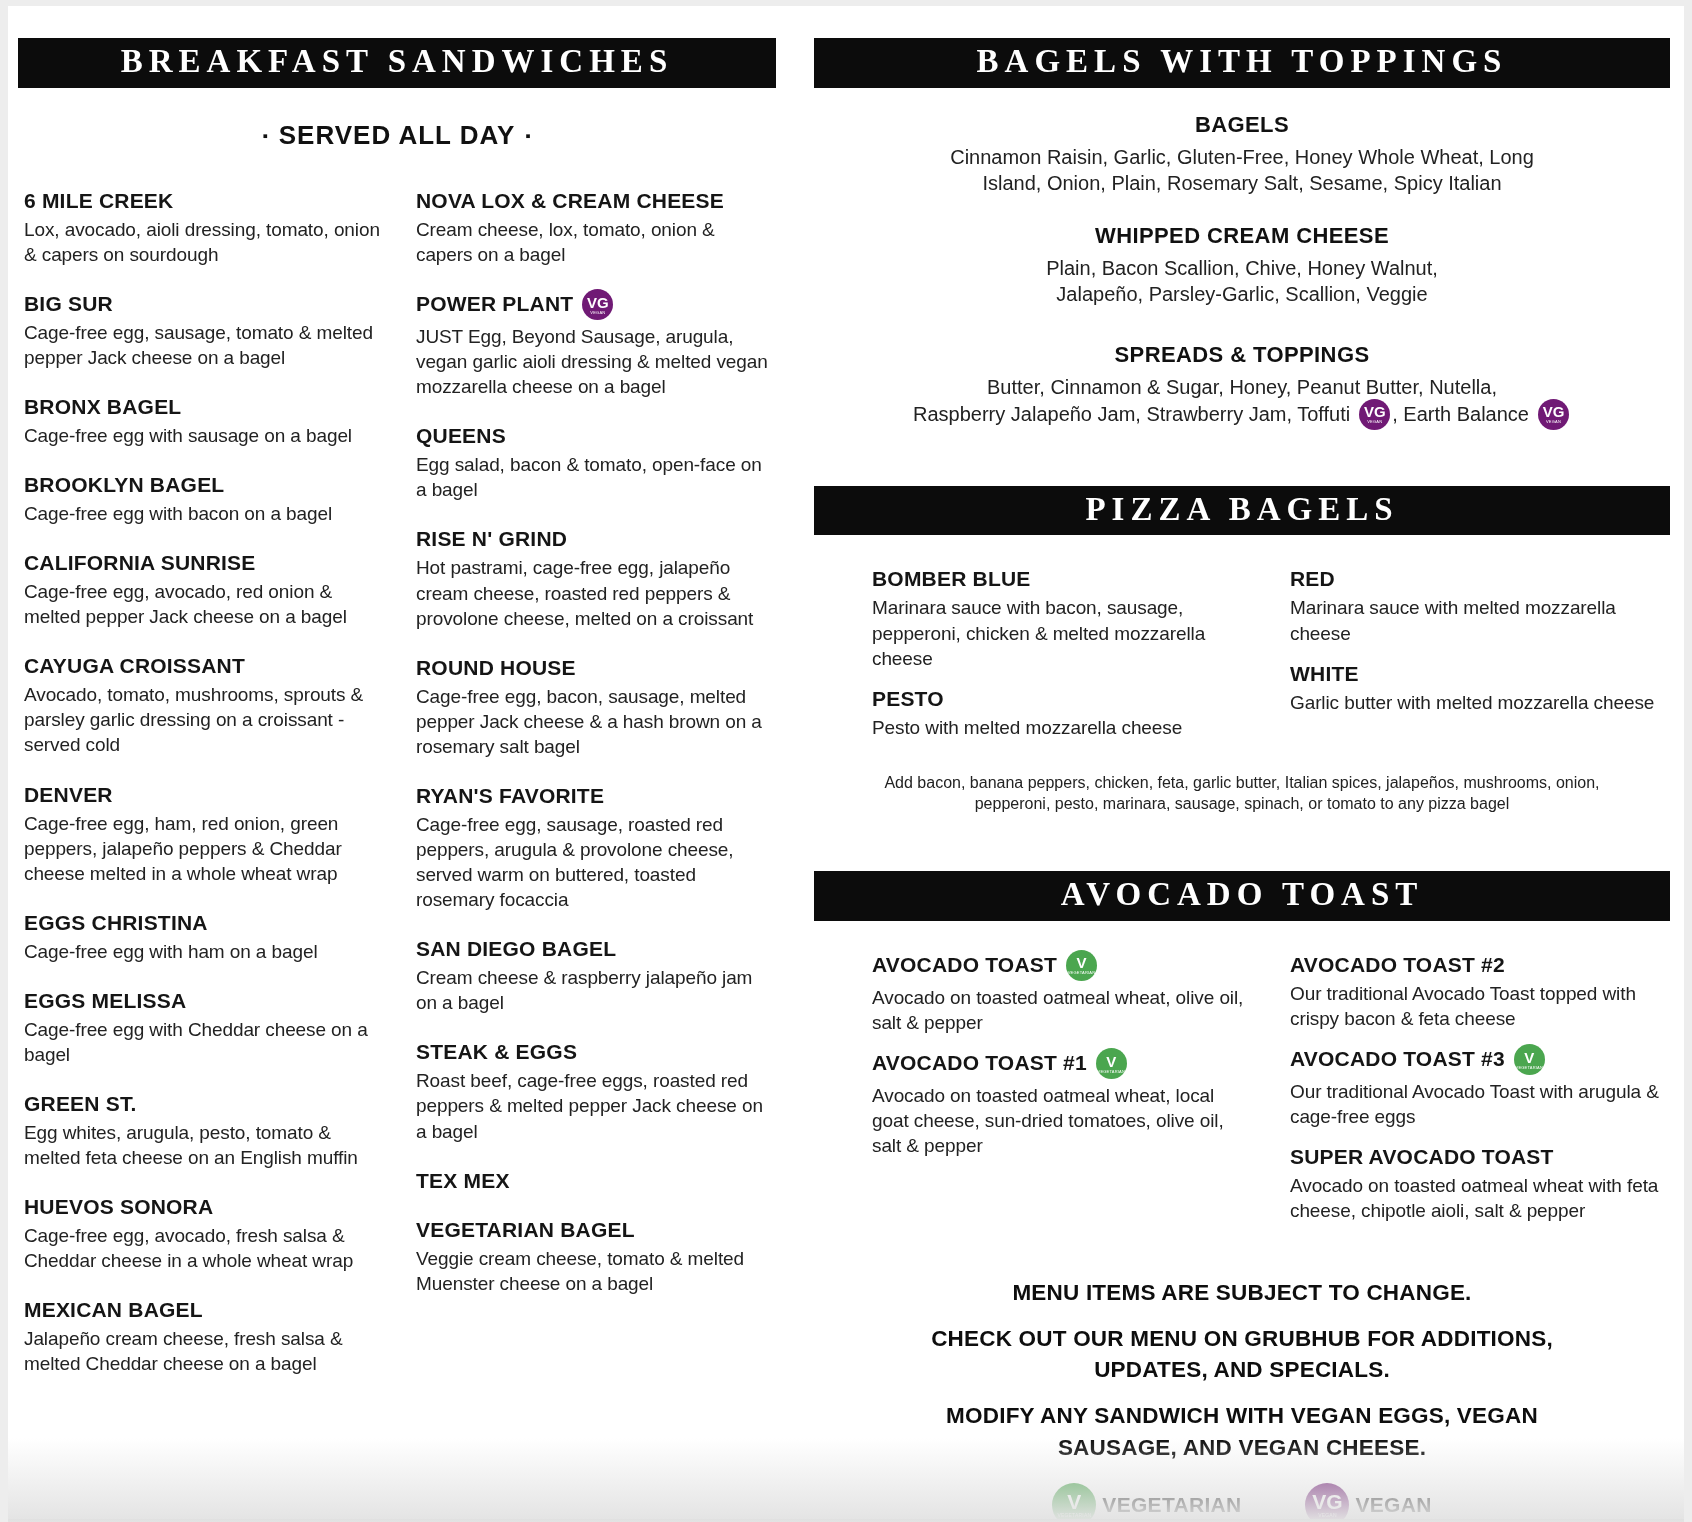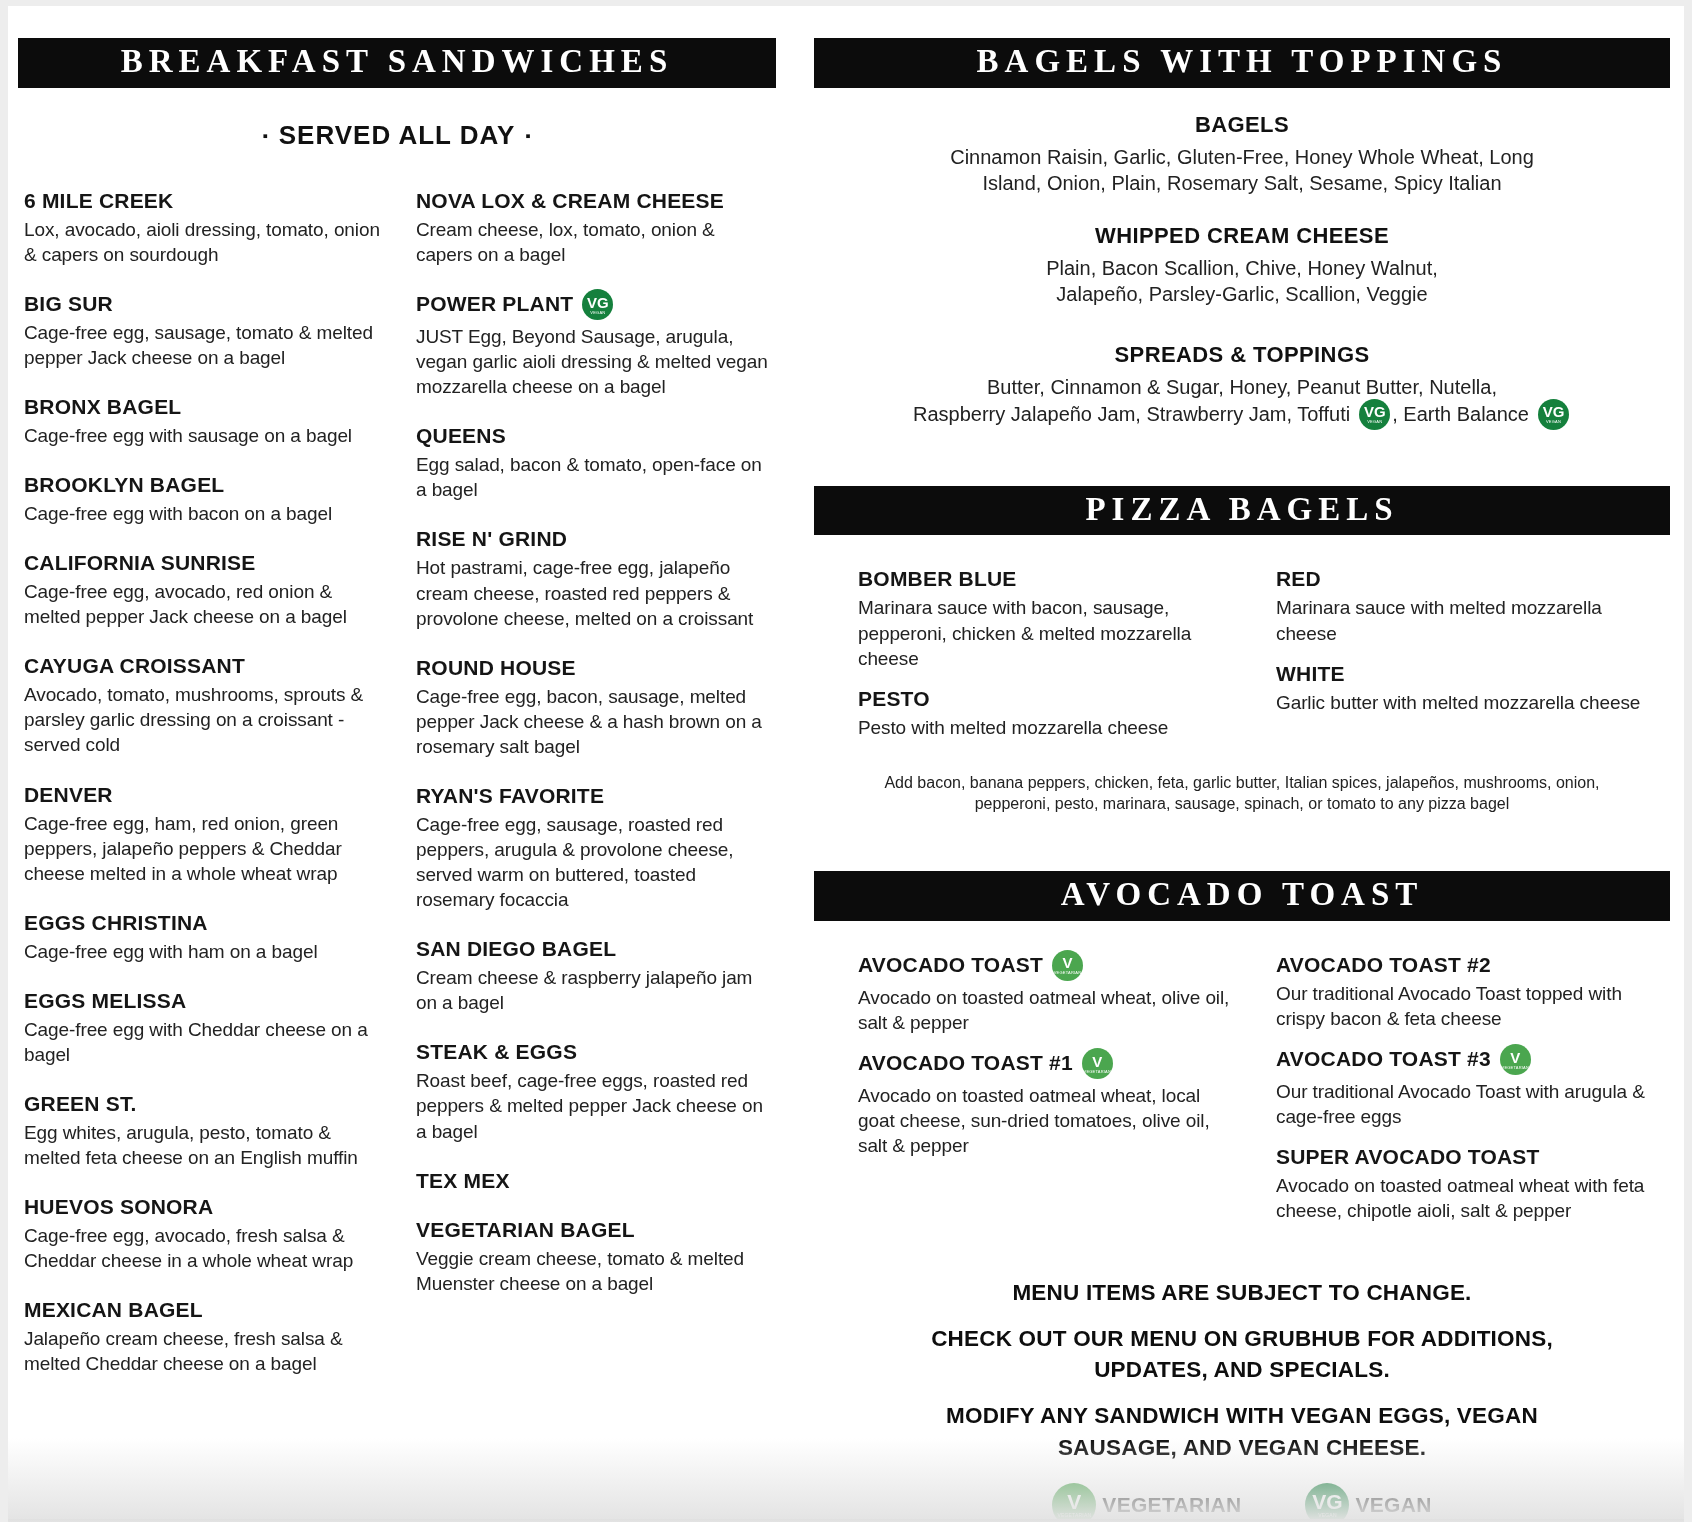--- a/index.html
+++ b/index.html
@@ -87,21 +87,21 @@
     font-size:20px;
     line-height:1.33;
     margin:6px auto 0 auto;
     color:#222;
   }
   .mt-24 { margin-top:24px; }
   .mt-26 { margin-top:26px; }
   .mt-34 { margin-top:34px; }
   .mt-36 { margin-top:56px; }
 
-  .right-two-col { display:flex; gap:46px; padding-left:44px; margin-top:32px; }
+  .right-two-col { display:flex; gap:46px; padding-left:44px; margin-top:32px;justify-content:flex-end; }
   .r-col-a { width:372px; flex:none; }
   .r-col-b { width:380px; flex:none; }
   .right-two-col .menu-item { margin-bottom:16px; }
 
   .pizza-note {
     text-align:center;
     font-size:16px;
     line-height:1.35;
     max-width:770px;
     margin:16px auto 0 auto;
@@ -113,21 +113,21 @@
     flex-direction:column;
     align-items:center;
     justify-content:center;
     width:31px; height:31px;
     border-radius:50%;
     vertical-align:middle;
     margin-left:9px;
     margin-top:-4px;
   }
   .badge-v  { background:#4ba64f; }
-  .badge-vg { background:#15803d; }
+  .badge-vg { background:#701a75; }
   .badge .badge-letter { color:#fff; font-weight:bold; font-size:15px; line-height:1; }
   .badge .badge-sub    { color:#fff; font-size:4px; line-height:1; margin-top:1px; letter-spacing:0.2px; }
   .center-text .badge { margin-top:-2px; margin-right:2px; }
 
   .footer { margin-top:38px; }
   .footer-note {
     text-align:center;
     font-weight:bold;
     font-size:22.5px;
     letter-spacing:0.2px;

